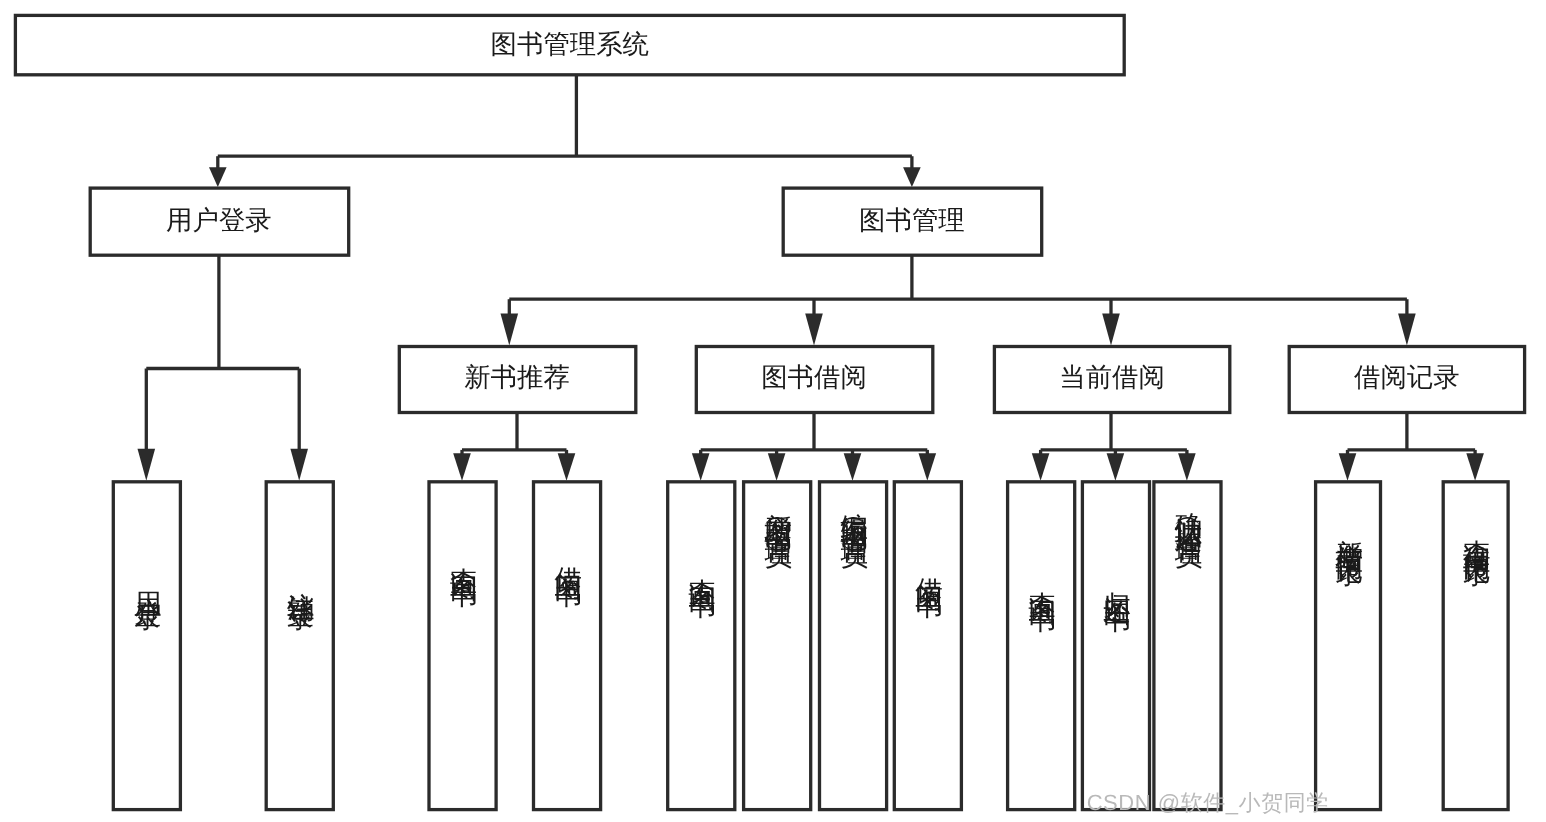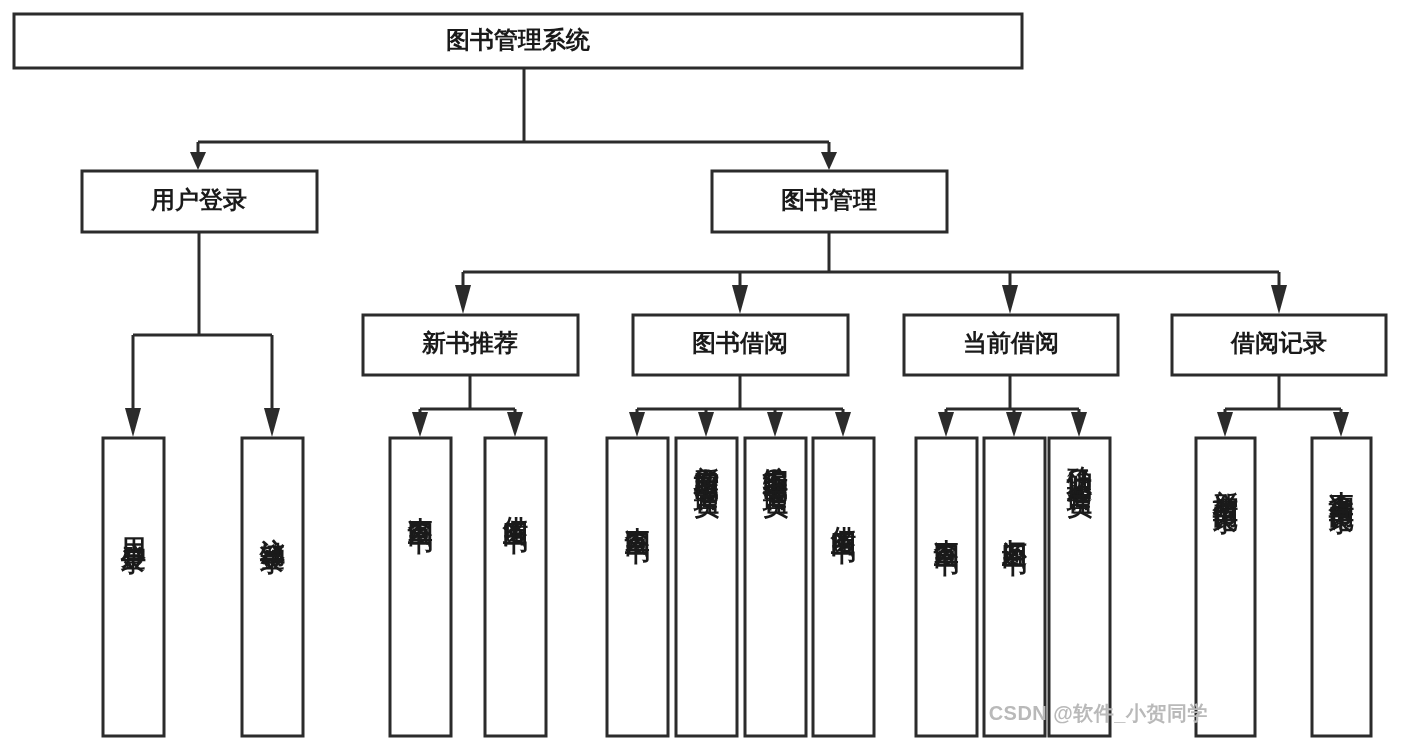--- a/index.html
+++ b/index.html
@@ -12,21 +12,20 @@
     height: 747px;
     font-family: "Liberation Sans", "DejaVu Sans", sans-serif;
     overflow: hidden;
     position: relative;
   }
   #diagram-root {
     position: relative;
     width: 1214px;
     height: 747px;
     background: #ffffff;
-    font-weight: bold;
   }
   svg.canvas {
     position: absolute;
     left: 0;
     top: 0;
     width: 1405px;
     height: 747px;
     display: block;
   }
   .node-rect {
@@ -64,21 +63,21 @@
     font-family: "Liberation Sans", "DejaVu Sans", sans-serif;
     font-size: 25px;
     line-height: 1;
     letter-spacing: 4px;
     color: #1a1a1a;
     white-space: nowrap;
   }
   .watermark {
     position: absolute;
     right: 6px;
-    bottom: 20px;
+    bottom: 4px;
     font-family: "Liberation Sans", "DejaVu Sans", sans-serif;
     font-size: 20px;
     color: #b9b9b9;
     letter-spacing: 0.5px;
     white-space: nowrap;
   }
 </style>
 </head>
 <body>
 

